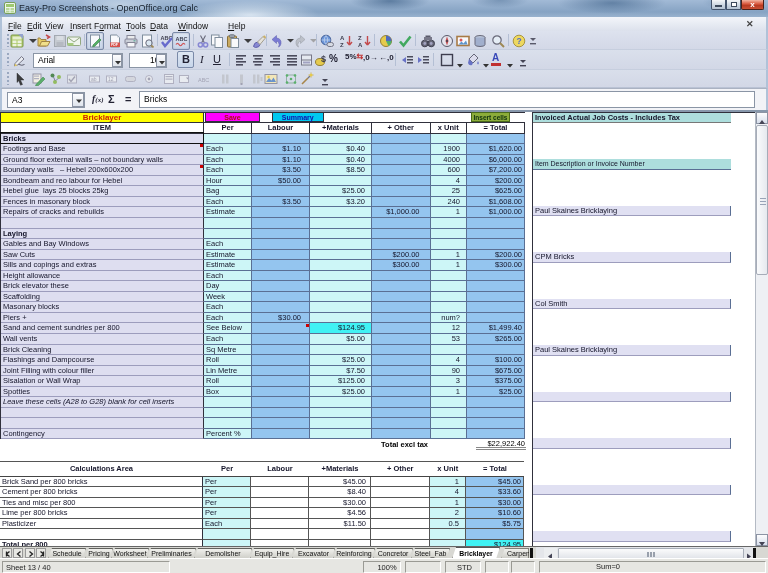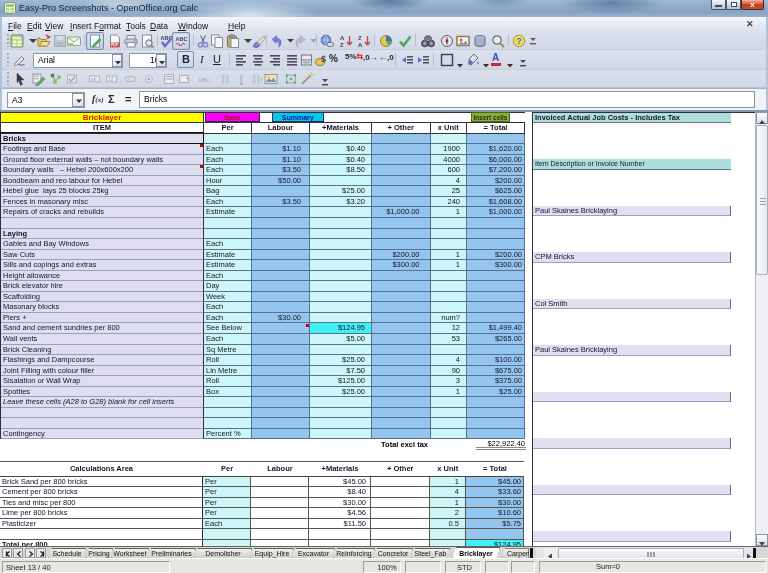--- a/index.html
+++ b/index.html
@@ -468,21 +468,21 @@
     <div class="mb"></div>
     <div class="pc rt" style="padding-right:6px;">4</div>
     <div class="mb rt" style="padding-right:2px;">$200.00</div>
     <div class="la kb">Hebel glue&nbsp; lays 25 blocks 25kg</div>
     <div class="pc">Bag</div>
     <div class="mb"></div>
     <div class="pc rt" style="padding-right:6px;">$25.00</div>
     <div class="mb"></div>
     <div class="pc rt" style="padding-right:6px;">25</div>
     <div class="mb rt" style="padding-right:2px;">$625.00</div>
-    <div class="la kb">Fences in masonary misc</div>
+    <div class="la kb">Fences in masonary block</div>
     <div class="pc">Each</div>
     <div class="mb rt" style="padding-right:8px;">$3.50</div>
     <div class="pc rt" style="padding-right:6px;">$3.20</div>
     <div class="mb"></div>
     <div class="pc rt" style="padding-right:6px;">240</div>
     <div class="mb rt" style="padding-right:2px;">$1,608.00</div>
     <div class="la kb">Repairs of cracks and rebuilds</div>
     <div class="pc">Estimate</div>
     <div class="mb"></div>
     <div class="pc"></div>
@@ -524,21 +524,21 @@
     <div class="mb rt" style="padding-right:10px;">$300.00</div>
     <div class="pc rt" style="padding-right:6px;">1</div>
     <div class="mb rt" style="padding-right:2px;">$300.00</div>
     <div class="la kb">Height allowance</div>
     <div class="pc">Each</div>
     <div class="mb"></div>
     <div class="pc"></div>
     <div class="mb"></div>
     <div class="pc"></div>
     <div class="mb"></div>
-    <div class="la kb">Brick elevator hire</div>
+    <div class="la kb">Brick elevator these</div>
     <div class="pc">Day</div>
     <div class="mb"></div>
     <div class="pc"></div>
     <div class="mb"></div>
     <div class="pc"></div>
     <div class="mb"></div>
     <div class="la kb">Scaffolding</div>
     <div class="pc">Week</div>
     <div class="mb"></div>
     <div class="pc"></div>

